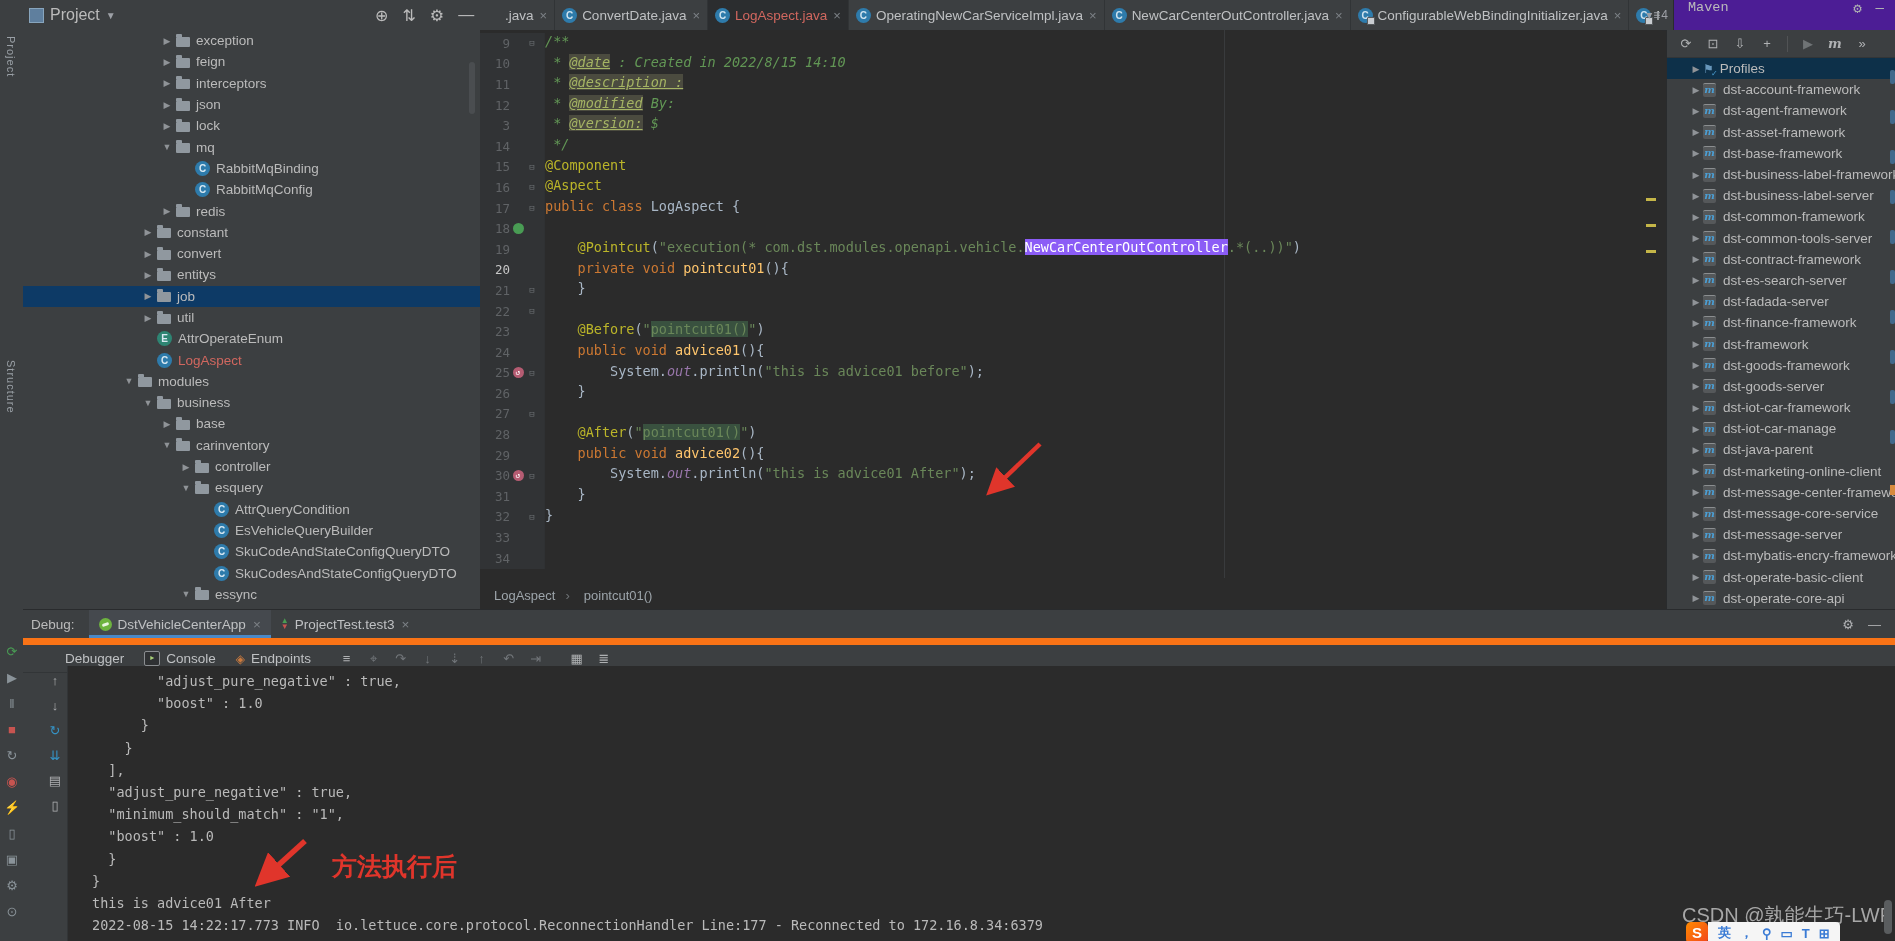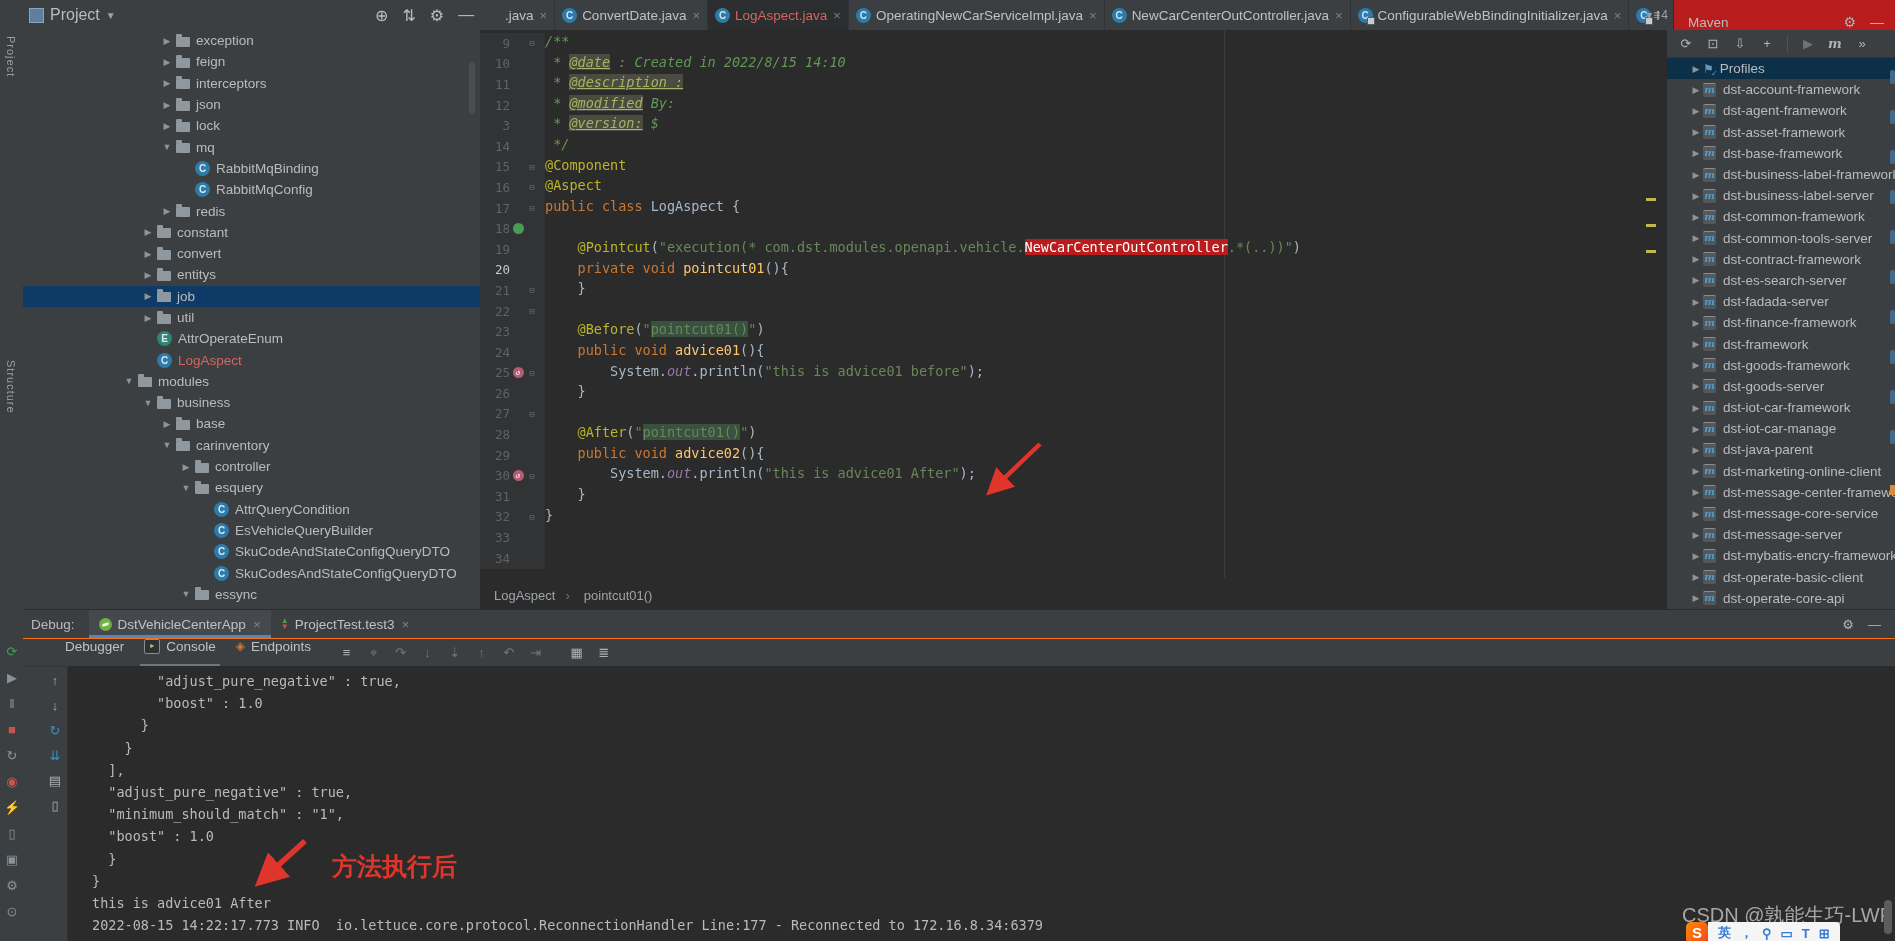--- a/index.html
+++ b/index.html
@@ -18,21 +18,21 @@
   
   #tabstrip{left:480px;top:0;width:1161px;height:30px;display:flex;overflow:hidden;margin-left:18px;}
   .etab{display:flex;align-items:center;height:30px;padding:0 7px;border-right:1px solid #313436;font-size:13.5px;color:#bfc1c3;white-space:nowrap;}
   .etab.active{background:#2b2d2f;color:#d1675f;}
   .etab .close{margin-left:6px;color:#7d8287;font-size:13px;}
   .cicon{width:15px;height:15px;border-radius:50%;background:#2e7bab;color:#cfe3ef;font-size:10px;font-weight:bold;
          display:inline-flex;align-items:center;justify-content:center;margin-right:5px;position:relative;flex:0 0 auto;}
   .cicon.lock::after{content:"";position:absolute;right:-2px;bottom:-2px;width:6px;height:6px;background:#c9cdd1;border:1px solid #55595c;border-radius:1px;}
   #tab-overflow{left:1641px;top:0;width:32px;height:30px;display:flex;align-items:center;justify-content:center;color:#9da0a6;font-size:12px;gap:1px;}
   
-  #maven-header{left:1673px;top:0;width:222px;height:30px;display:flex;align-items:flex-end;background:#b91c1c;border-left:1px solid #292b2d;}
+  #maven-header{left:1673px;top:0;width:222px;height:30px;display:flex;align-items:flex-start;background:#4c1d95;border-left:1px solid #292b2d;font-family:Liberation Mono, monospace;}
   #maven-header .title{margin-left:14px;font-size:13.5px;color:#bbbbbb;flex:1;}
   #maven-header .hicons{margin-right:12px;}
   
   #stripe{left:0;top:30px;width:23px;height:911px;background:#3c3f41;border-right:1px solid #292b2d;}
   .stripe-tab{writing-mode:vertical-lr;color:#9aa0a6;font-size:11px;letter-spacing:1px;}
   #stripe-dbg{left:2px;width:20px;display:flex;flex-direction:column;align-items:center;}
   .sbtn{height:26px;display:flex;align-items:center;justify-content:center;font-size:13px;width:20px;}
   
   #tree{left:23px;top:30px;width:457px;height:579px;background:#3c3f41;overflow:hidden;font-size:13.5px;}
   .trow{height:21.3px;display:flex;align-items:center;white-space:nowrap;}
@@ -58,21 +58,21 @@
   .advice{width:11px;height:11px;border-radius:50%;background:#b55c72;color:#fff;font-size:8px;line-height:11px;text-align:center;}
   .fold{width:12px;color:#6e7275;font-size:9px;text-align:center;}
   #code{left:65px;top:3px;right:14px;position:absolute;}
   .cl{height:20.6px;font:13.5px "DejaVu Sans Mono",monospace;white-space:pre;color:#A9B7C6;}
   .tk-cm{color:#629755;font-style:italic;}
   .tk-tag{color:#a5b464;background:#4b4b3f;text-decoration:underline;font-style:italic;}
   .tk-ann{color:#BBB529;}
   .tk-kw{color:#CC7832;}
   .tk-str{color:#6A8759;}
   .tk-strhl{color:#6A8759;background:#39513f;}
-  .tk-sel{color:#ffffff;background:#b91c1c;}
+  .tk-sel{color:#ffffff;background:#8b5cf6;}
   .tk-meth{color:#FFC66D;}
   .tk-fld{color:#9876AA;font-style:italic;}
   .tk-def{color:#A9B7C6;}
   #margin-guide{left:744px;top:0;width:1px;height:548px;background:#393b3d;}
   #breadcrumbs{left:0;bottom:2px;height:24px;width:100%;background:#2b2b2b;display:flex;align-items:center;font-size:13px;color:#9da5ab;}
   #breadcrumbs span{margin-left:14px;}
   #breadcrumbs .bsep{color:#6e7275;margin-left:10px;}
   .estripe-mark{width:10px;height:3px;background:#c5b648;position:absolute;left:1166px;}
   
   #maven{left:1666px;top:30px;width:229px;height:579px;background:#3c3f41;border-left:1px solid #292b2d;overflow:hidden;}
@@ -82,33 +82,33 @@
   .mrow.selected{background:#0d3049;}
   .mrow .tarrow{width:14px;margin-left:22px;}
   .mvicon{width:13px;height:13px;background:#55585a;border-top:1px solid #8b8e90;border-radius:2px;
           color:#4B9FD5;font:italic bold 10px "DejaVu Serif",serif;text-align:center;line-height:12px;margin-right:7px;flex:0 0 auto;}
   .flagicon{color:#6897BB;font-size:12px;margin-right:6px;position:relative;}
   .flagicon::after{content:"✓";position:absolute;right:-4px;bottom:-2px;font-size:8px;color:#4B9FD5;}
   .mscroll{position:absolute;right:1px;width:5px;background:#41698C;border-radius:2px;}
   #maven-orange{right:1px;width:5px;height:10px;background:#d78a3c;}
   
   #debug{left:23px;top:609px;width:1872px;height:332px;background:#3c3f41;border-top:1px solid #292b2d;}
-  #dbg-tabs{height:28px;display:flex;align-items:center;border-bottom:1px solid #f97316;}
+  #dbg-tabs{height:28px;display:flex;align-items:center;border-bottom:7px solid #f97316;}
   #dbg-label{margin:0 14px 0 8px;font-size:13.5px;color:#bbbbbb;}
   .dtab{display:flex;align-items:center;height:28px;padding:0 10px;font-size:13.5px;color:#bfc1c3;position:relative;}
   .dtab.active{background:#45494e;}
   .dtab.active::after{content:"";position:absolute;left:0;right:0;bottom:0;height:3px;background:#4A88C7;}
   .dtab .close{margin-left:7px;color:#7d8287;}
   .spring-icon{width:13px;height:13px;border-radius:50%;background:#6DB33F;margin-right:6px;position:relative;}
   .spring-icon::after{content:"";position:absolute;left:3px;top:5px;width:7px;height:3px;background:#e8f5e0;border-radius:2px;transform:rotate(-20deg);}
   .junit-icon{display:inline-flex;flex-direction:column;margin-right:6px;line-height:6px;font-size:8px;}
   .junit-icon .u{color:#499C54;} .junit-icon .d{color:#C75450;}
   #dbg-hicons{position:absolute;right:14px;top:0;height:28px;display:flex;align-items:center;gap:14px;color:#afb1b3;font-size:13px;}
   #dbg-toolbar{height:27px;display:flex;align-items:center;border-bottom:1px solid #323537;font-size:13.5px;}
-  .vtab{display:flex;height:27px;padding:0 10px;color:#bfc1c3;position:relative;}
+  .vtab{display:flex;align-items:center;height:27px;padding:0 10px;color:#bfc1c3;position:relative;}
   .vtab.active::after{content:"";position:absolute;left:6px;right:6px;bottom:0;height:2px;background:#72767a;}
   .console-icon{width:14px;height:13px;background:#2f3133;border:1px solid #8a8d90;border-radius:2px;color:#a8d178;font-size:8px;line-height:12px;text-align:center;margin-right:6px;}
   .endpoints-icon{color:#CA7A3E;font-size:12px;margin-right:6px;}
   .dbg-ico{width:27px;text-align:center;color:#72767a;font-size:13px;}
   .dbg-ico.en{color:#afb1b3;}
   #dbg-left2{left:20px;top:58px;width:24px;display:flex;flex-direction:column;align-items:center;position:absolute;}
   #dbg-left2 .sbtn{height:25px;}
   #console{left:44px;top:56px;right:0;bottom:0;position:absolute;background:#2b2b2b;border-left:1px solid #323537;padding:4px 0 0 24px;}
   .cline{font:13.5px "DejaVu Sans Mono",monospace;line-height:22.2px;color:#bababa;white-space:pre;}
   

